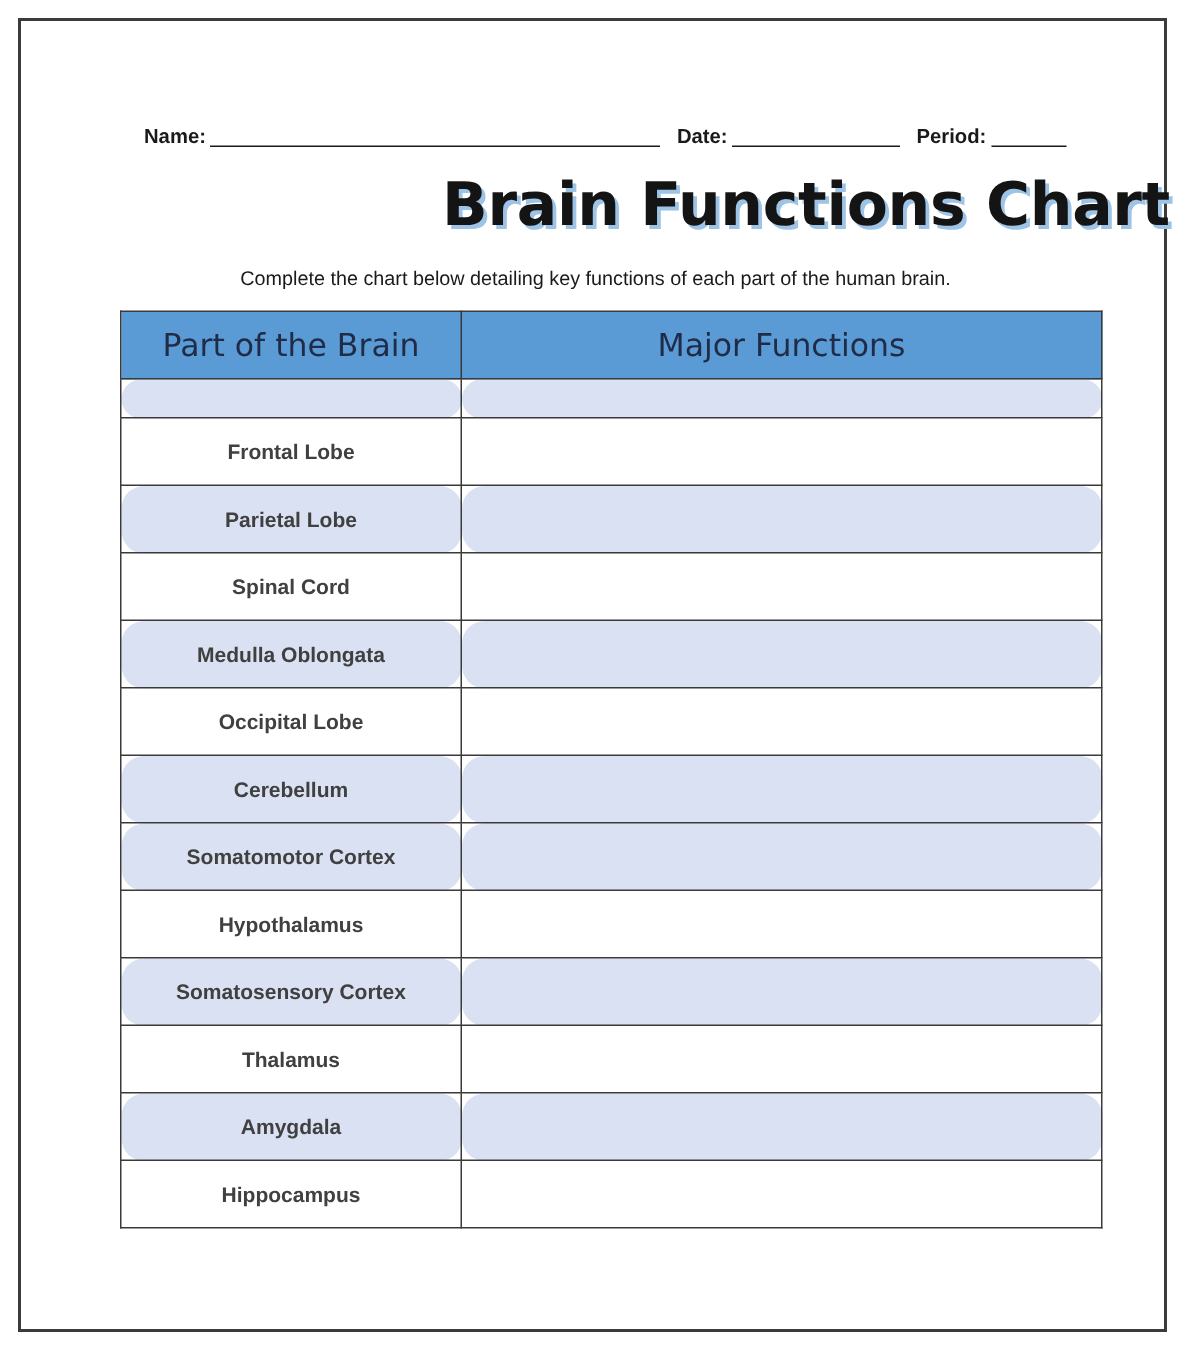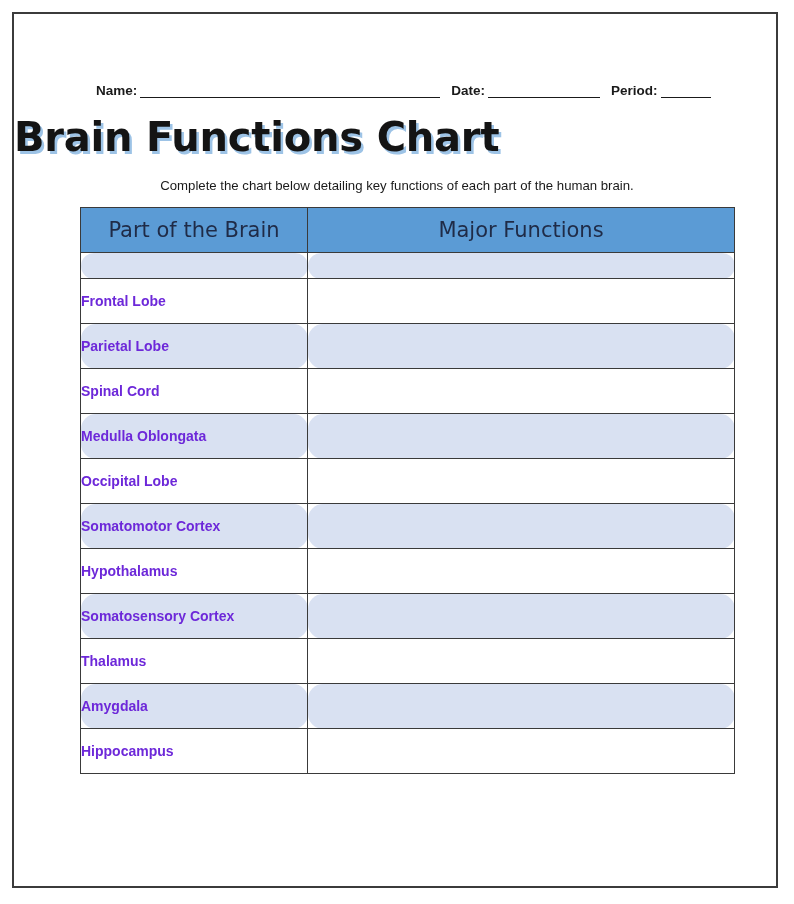--- a/index.html
+++ b/index.html
@@ -54,21 +54,21 @@
   .rule-date   { width: 112px; }
   .rule-period { width: 50px;  }
   .gap-sm { flex: 0 0 auto; width: 11px; }
 
   
   .title {
     position: absolute;
     left: 0;
     top: 101px;
     width: 766px;
-    text-align: left;
+    text-align: right;
     font-family: "DejaVu Sans", sans-serif;
     font-size: 40px;
     font-weight: bold;
     letter-spacing: -0.2px;
     color: #141414;
     text-shadow: 2.5px 2.5px 0 #9dc3e6;
     line-height: 1.12;
   }
 
   
@@ -116,23 +116,24 @@
   }
   tr.spacer-row td.answer-cell {
     background: #d9e1f2;
   }
 
   tr.data-row { height: 45px; }
   tr.data-row td {
     vertical-align: middle;
   }
   td.part-cell {
+    text-align: center;
     font-size: 14px;
     font-weight: bold;
-    color: #6d28d9;
+    color: #404040;
   }
   td.answer-cell {
     text-align: left;
   }
   tr.shade-on td { background: #d9e1f2; border-radius: 15px; }
   tr.shade-off td { background: #ffffff; }
 </style>
 </head>
 <body>
 
@@ -183,20 +184,24 @@
         </tr>
         <tr class="data-row shade-on">
           <td class="part-cell">Medulla Oblongata</td>
           <td class="answer-cell"></td>
         </tr>
         <tr class="data-row shade-off">
           <td class="part-cell">Occipital Lobe</td>
           <td class="answer-cell"></td>
         </tr>
         <tr class="data-row shade-on">
+          <td class="part-cell">Cerebellum</td>
+          <td class="answer-cell"></td>
+        </tr>
+        <tr class="data-row shade-on">
           <td class="part-cell">Somatomotor Cortex</td>
           <td class="answer-cell"></td>
         </tr>
         <tr class="data-row shade-off">
           <td class="part-cell">Hypothalamus</td>
           <td class="answer-cell"></td>
         </tr>
         <tr class="data-row shade-on">
           <td class="part-cell">Somatosensory Cortex</td>
           <td class="answer-cell"></td>

